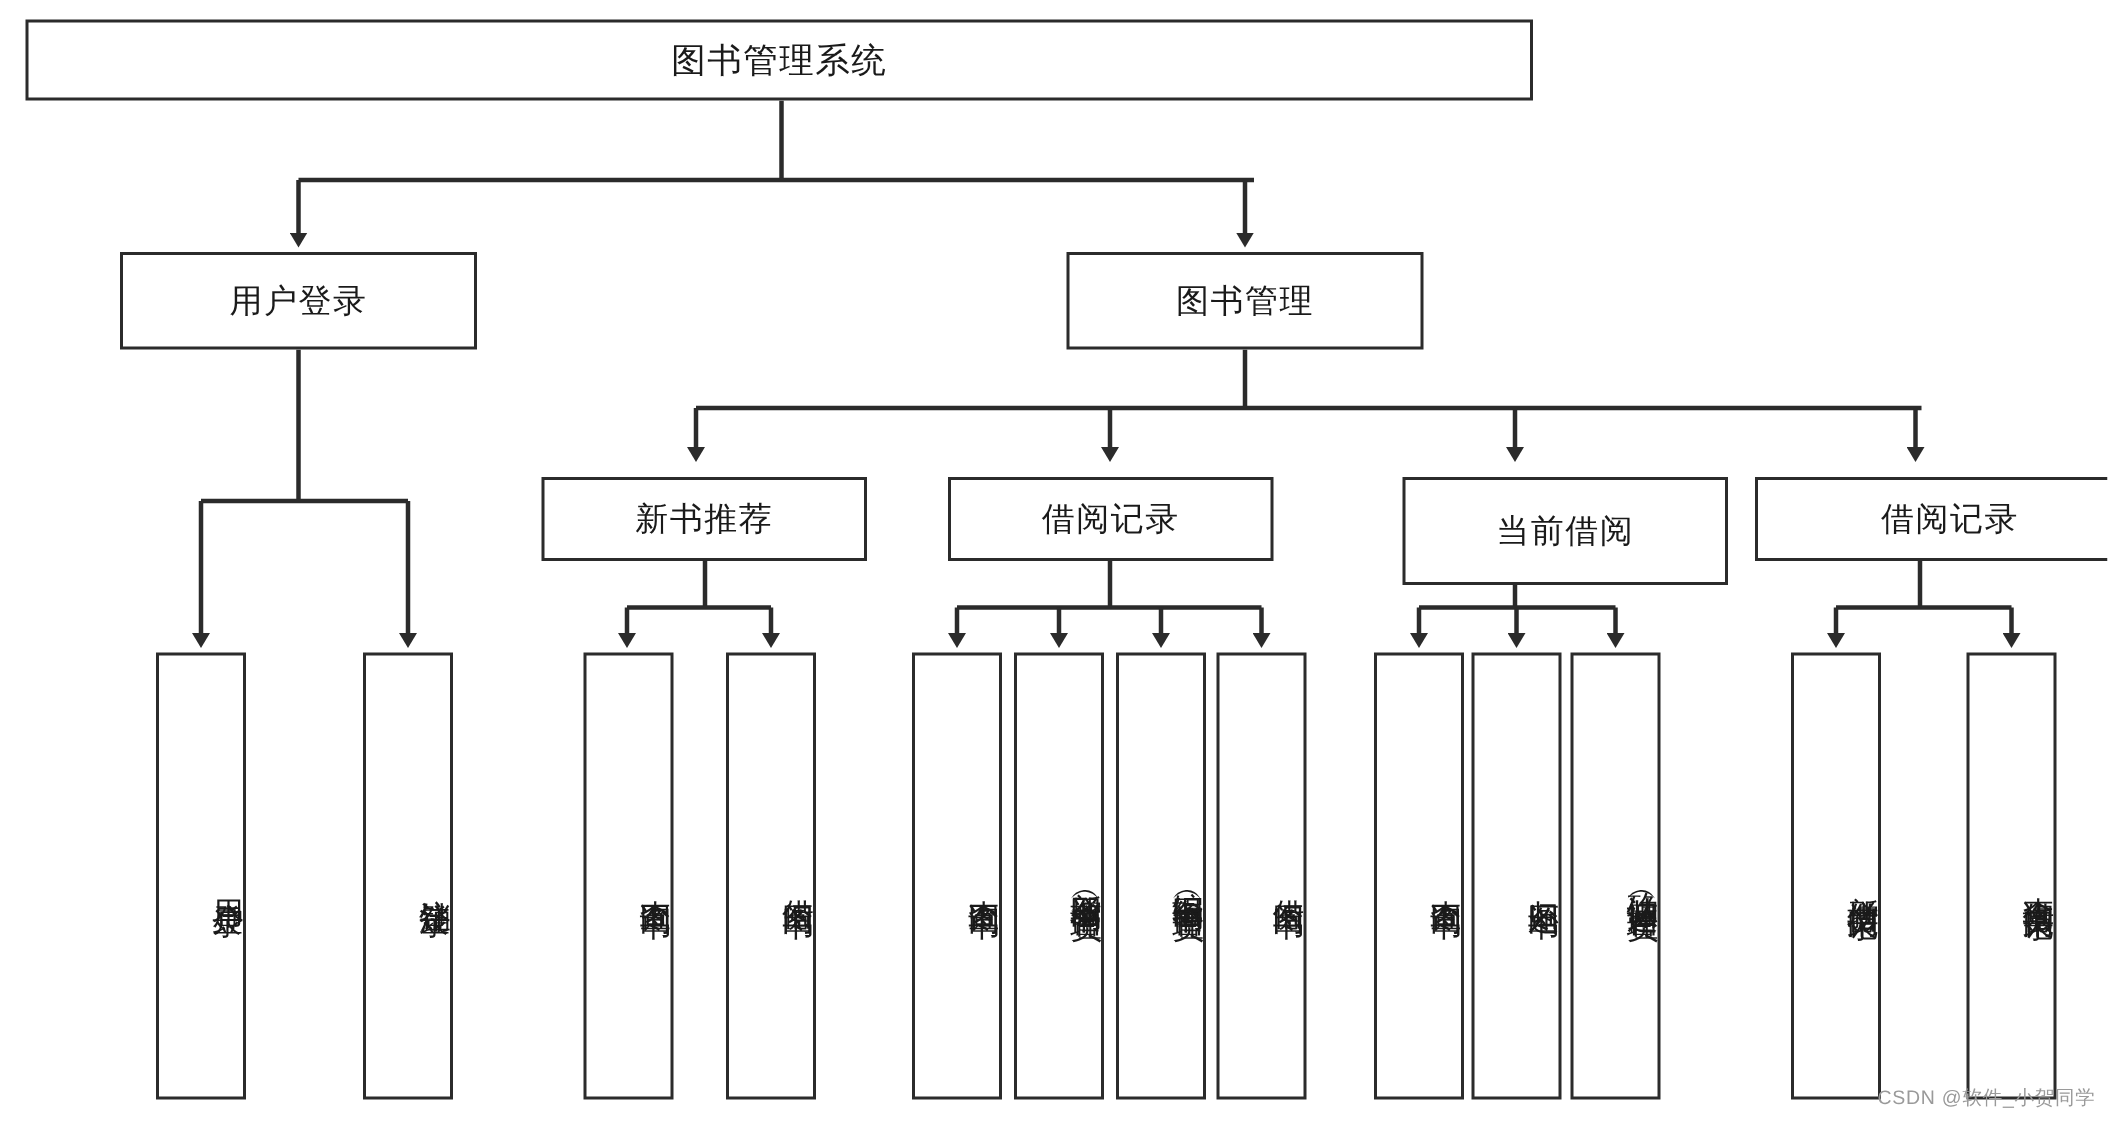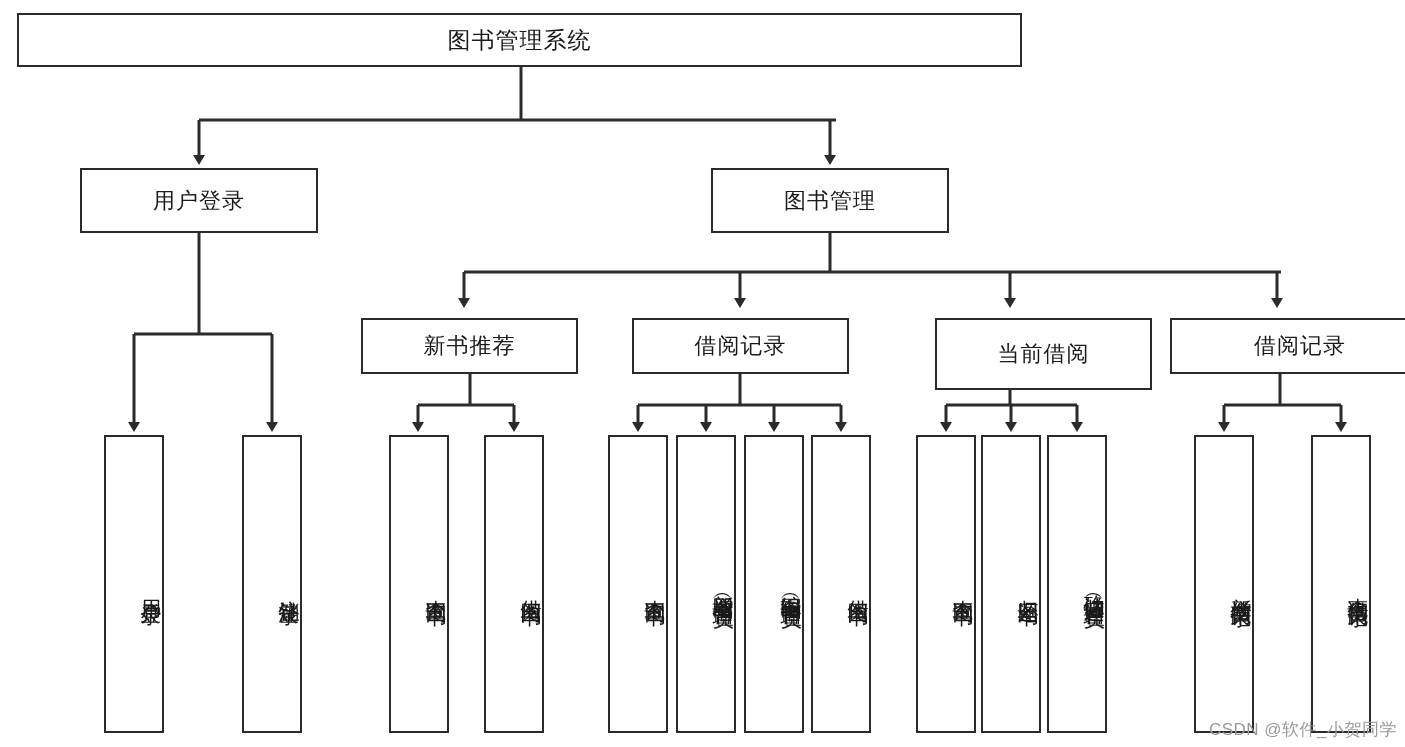--- a/index.html
+++ b/index.html
@@ -54,21 +54,21 @@
     text-orientation: upright;
     white-space: nowrap;
   }
   .node.root {
     font-size: 23px;
   }
   .watermark {
     position: absolute;
     right: 8px;
     bottom: 6px;
-    font-size: 17px;
+    font-size: 13px;
     color: #9a9a9a;
     letter-spacing: 0.5px;
     white-space: nowrap;
   }
 </style>
 </head>
 <body>
 
 <div id="canvas">
 

